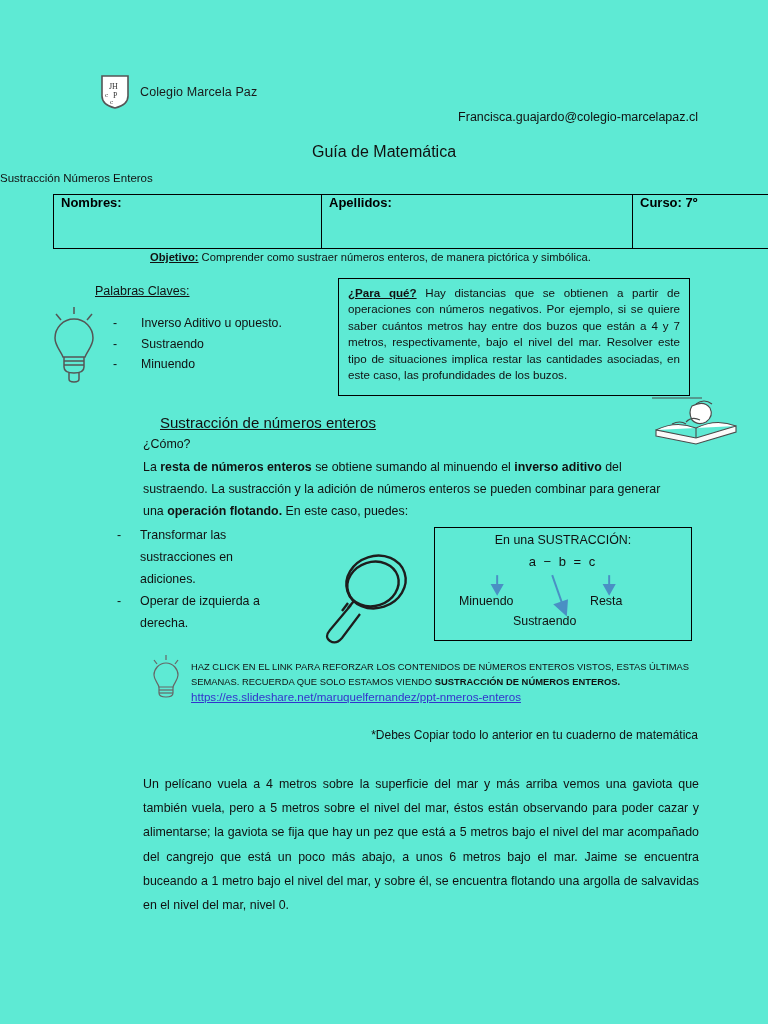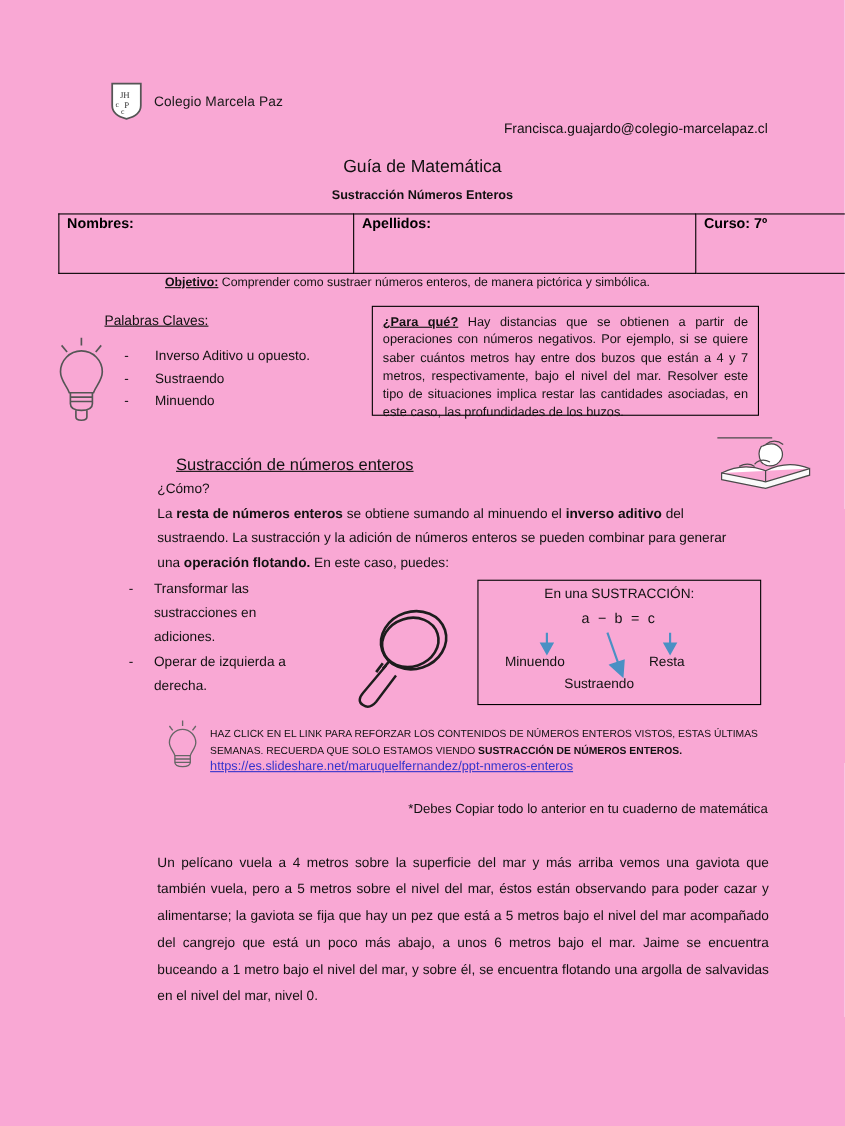--- a/index.html
+++ b/index.html
@@ -11,21 +11,21 @@
     width: 768px;
     height: 1024px;
     position: relative;
     font-family: "Liberation Sans", sans-serif;
     color: #111111;
     overflow: hidden;
   }
   .page {
     position: absolute;
     inset: 0;
-    background: #f9a8d4;
+    background: #5eead4;
   }
 
   
   .logo-row {
     position: absolute;
     left: 100px;
     top: 74px;
     display: flex;
     align-items: center;
     gap: 10px;
@@ -50,23 +50,22 @@
     left: 0; right: 0;
     top: 143px;
     text-align: center;
     font-size: 16px;
     color: #111;
   }
   .doc-subtitle {
     position: absolute;
     left: 0; right: 0;
     top: 172px;
-    text-align: center;
     font-size: 11.5px;
-    font-weight: bold;
+    font-weight: normal;
     color: #111;
   }
 
   
   .id-table {
     position: absolute;
     left: 53px;
     top: 194px;
     width: 684px;
     height: 55px;
@@ -125,21 +124,21 @@
     width: 62px;
     height: 86px;
   }
 
   
   .paraque-box {
     position: absolute;
     left: 338px;
     top: 278px;
     width: 352px;
-    height: 100px;
+    height: 118px;
     border: 1px solid #000;
     box-sizing: border-box;
     padding: 6px 9px 4px 9px;
   }
   .paraque-text {
     font-size: 11.6px;
     line-height: 16.4px;
     text-align: justify;
     color: #111;
   }

